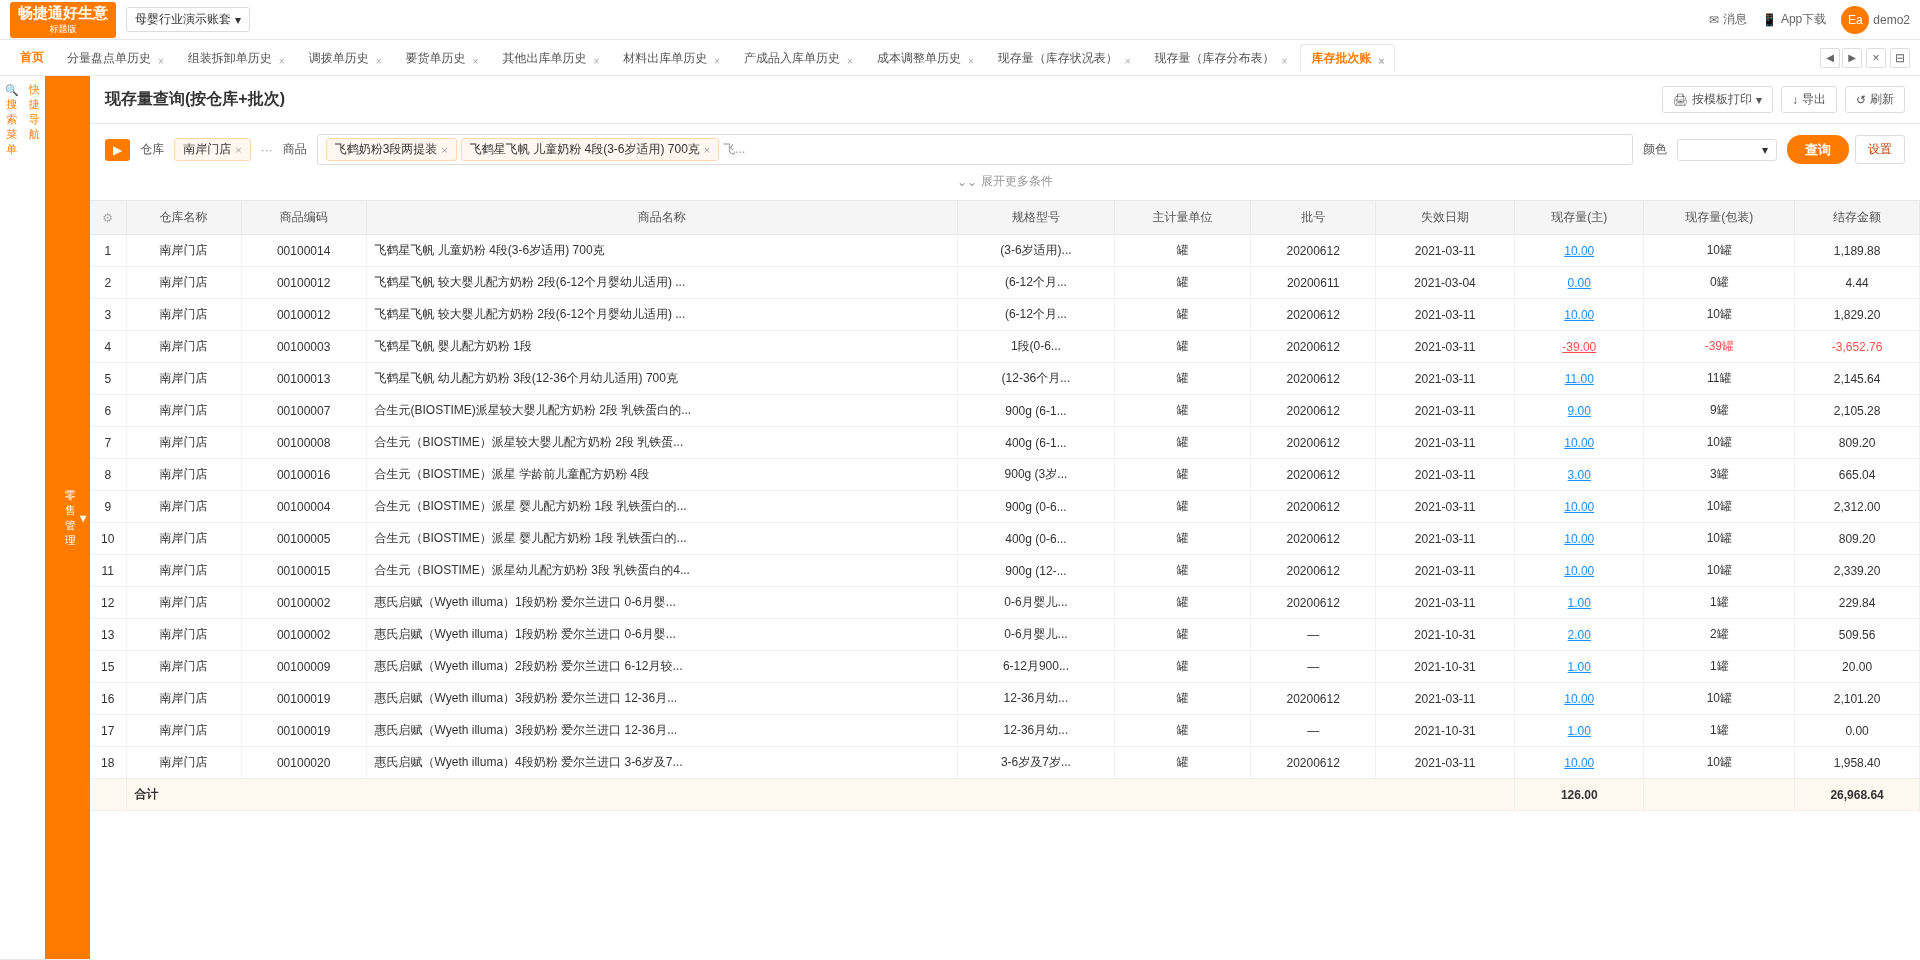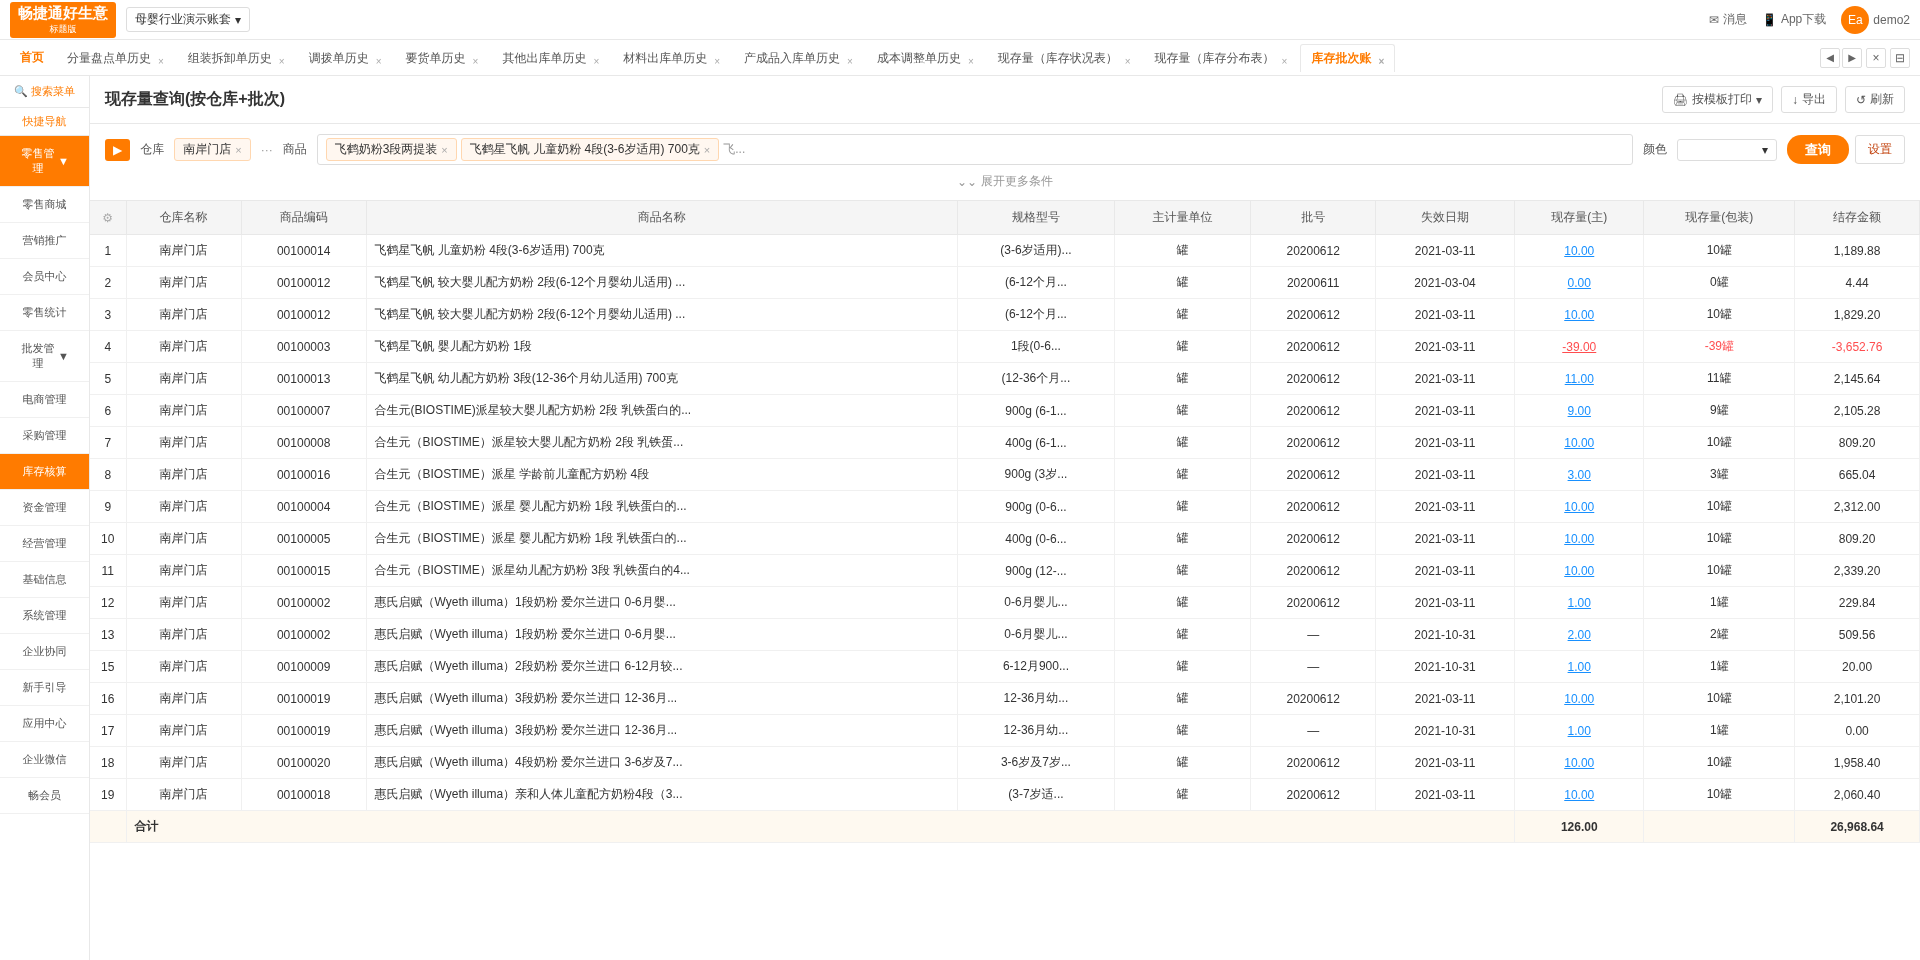--- a/index.html
+++ b/index.html
@@ -63,21 +63,21 @@
       display: flex; align-items: center; justify-content: center; cursor: pointer;
       font-size: 12px; color: #666; background: #fff; margin-left: 2px;
     }
 
     
     .main-layout { display: flex; height: calc(960px - 40px - 36px); }
 
     
     .sidebar {
       width: 90px; background: #fff; border-right: 1px solid #e8e8e8;
-      display: flex; flex-direction: column; flex-shrink: 0;
+      display: flex; flex-direction: row; flex-shrink: 0;
     }
     .sidebar-search {
       padding: 8px 5px; border-bottom: 1px solid #e8e8e8;
       font-size: 11px; color: #ff7b00; text-align: center; cursor: pointer;
     }
     .sidebar-nav { font-size: 11px; color: #ff7b00; text-align: center; padding: 6px 5px; border-bottom: 1px solid #e8e8e8; cursor: pointer; }
     .sidebar-item {
       padding: 10px 20px; text-align: center; font-size: 11px;
       color: #555; cursor: pointer; border-bottom: 1px solid #f0f0f0;
       display: flex; flex-direction: column; align-items: center; gap: 2px;
@@ -655,35 +655,20 @@
     <td>3-6岁及7岁...</td>
     <td>罐</td>
     <td>20200612</td>
     <td>2021-03-11</td>
     <td>
       <span class="num-link">10.00</span>
     </td>
     <td class="">10罐</td>
     <td class="">1,958.40</td>
   </tr>
-            <tr>
-    <td>19</td>
-    <td>南岸门店</td>
-    <td>00100018</td>
-    <td class="text-left">惠氏启赋（Wyeth illuma）亲和人体儿童配方奶粉4段（3...</td>
-    <td>(3-7岁适...</td>
-    <td>罐</td>
-    <td>20200612</td>
-    <td>2021-03-11</td>
-    <td>
-      <span class="num-link">10.00</span>
-    </td>
-    <td class="">10罐</td>
-    <td class="">2,060.40</td>
-  </tr>
             <tr class="total-row">
   <td></td>
   <td colspan="7" class="text-left" style="font-weight:bold;">合计</td>
   <td style="font-weight:bold;">126.00</td>
   <td></td>
   <td style="font-weight:bold;">26,968.64</td>
 </tr>
           </tbody>
       </table>
     </div>

